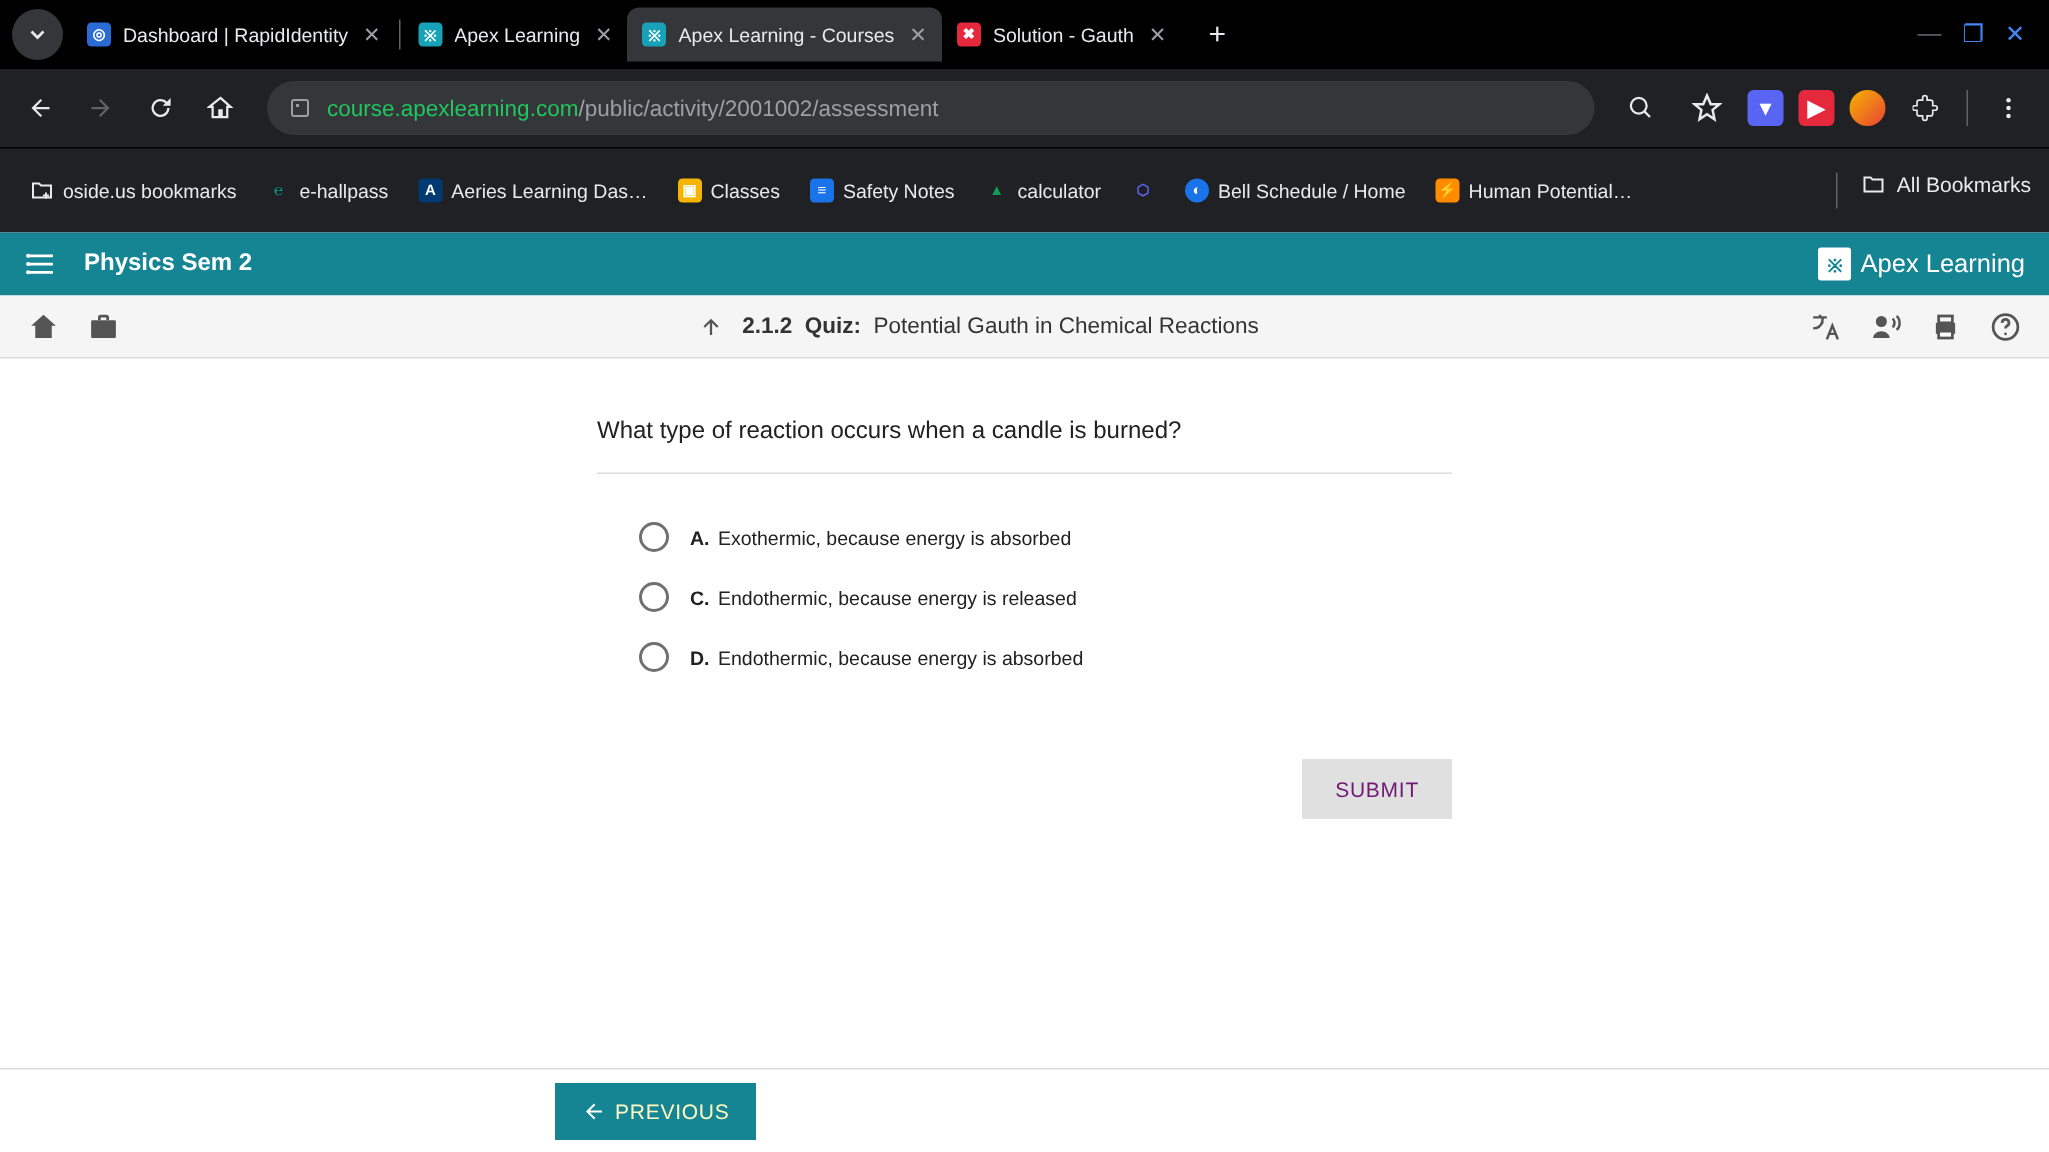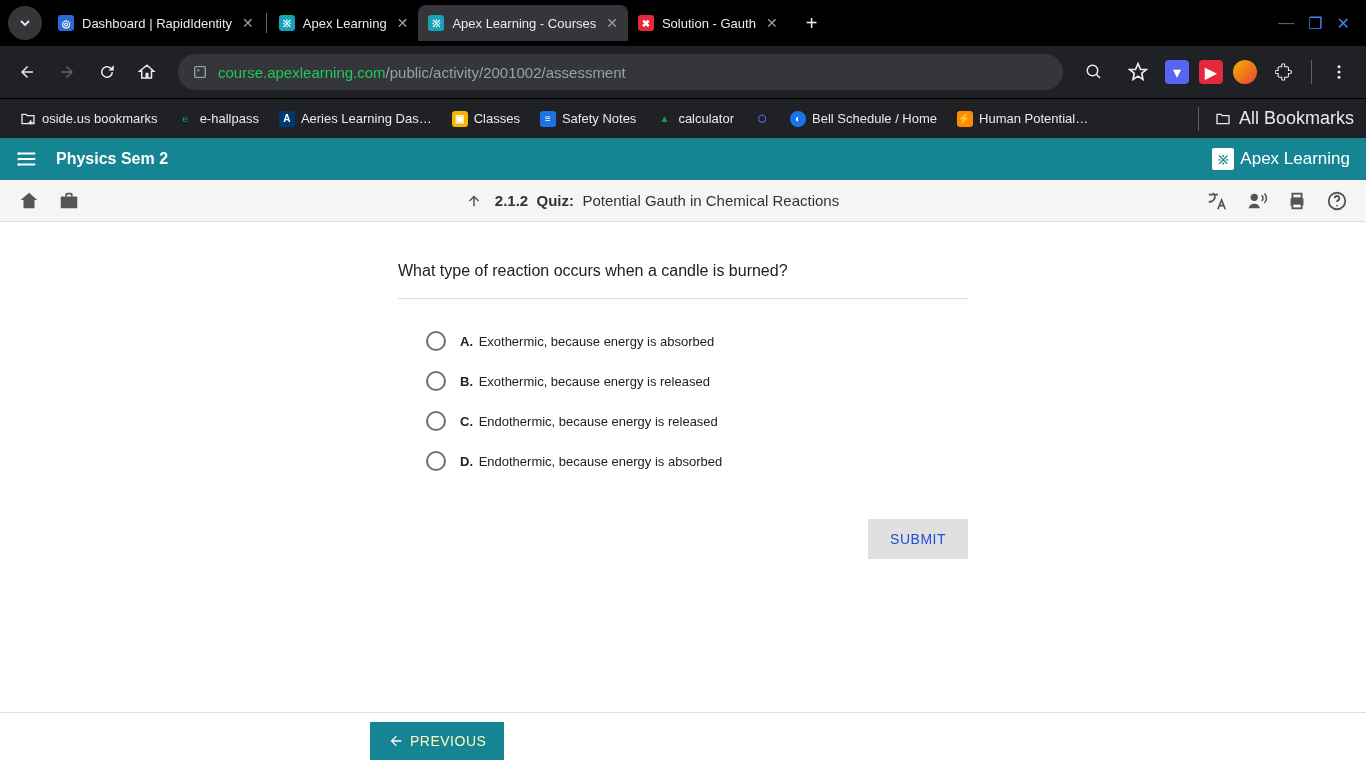--- a/index.html
+++ b/index.html
@@ -23,24 +23,24 @@
 .chrome-toolbar { background: #202124; height: 52px; display: flex; align-items: center; padding: 0 10px; gap: 6px; }
 .nav-btn { width: 34px; height: 34px; border-radius: 50%; display: flex; align-items: center; justify-content: center; color: #e8eaed; cursor: pointer; }
 .nav-btn.disabled { color: #5f6368; }
 .url-bar { flex: 1; background: #35363a; border-radius: 20px; height: 36px; display: flex; align-items: center; padding: 0 14px; color: #9aa0a6; font-size: 15px; margin: 0 8px; }
 .url-bar .site-icon { margin-right: 10px; color: #9aa0a6; }
 .url-bar .domain { color: #22c55e; }
 .toolbar-right { display: flex; align-items: center; gap: 10px; color: #e8eaed; }
 .ext-icon { width: 24px; height: 24px; border-radius: 4px; display: flex; align-items: center; justify-content: center; cursor: pointer; }
 
 
-.bookmarks-bar { background: #202124; height: 40px; display: flex; align-items: center; padding: 0 12px; gap: 4px; border-top: 1px solid #000; }
+.bookmarks-bar { background: #202124; height: 57px; display: flex; align-items: center; padding: 0 12px; gap: 4px; border-top: 1px solid #000; }
 .bookmark { display: flex; align-items: center; color: #e8eaed; font-size: 13px; padding: 6px 8px; border-radius: 4px; cursor: pointer; gap: 6px; white-space: nowrap; }
 .bm-icon { width: 16px; height: 16px; border-radius: 3px; display: flex; align-items: center; justify-content: center; font-size: 10px; font-weight: bold; flex-shrink: 0; }
-.bookmarks-right { margin-left: auto; display: flex; align-items: center; gap: 8px; color: #e8eaed; font-size: 18px; }
+.bookmarks-right { margin-left: auto; display: flex; align-items: flex-start; gap: 8px; color: #e8eaed; font-size: 14px; }
 
 
 .apex-header { background: #168593; height: 42px; display: flex; align-items: center; padding: 0 16px; color: #fff; }
 .hamburger { cursor: pointer; margin-right: 18px; }
 .course-title { font-size: 16px; font-weight: 600; }
 .apex-logo { margin-left: auto; display: flex; align-items: center; gap: 6px; font-size: 17px; font-weight: 500; }
 .apex-logo-mark { width: 22px; height: 22px; background: #fff; color: #168593; display: flex; align-items: center; justify-content: center; font-weight: bold; border-radius: 2px; font-size: 12px; }
 
 
 .activity-bar { background: #f5f5f5; height: 42px; display: flex; align-items: center; padding: 0 18px; border-bottom: 1px solid #ddd; }
@@ -52,21 +52,21 @@
 
 .content { padding: 40px 0 0 0; display: flex; justify-content: center; }
 .question-wrap { width: 570px; }
 .q-number { font-size: 18px; font-weight: bold; color: #212121; margin-bottom: 16px; }
 .q-text { font-size: 16px; color: #212121; margin-bottom: 18px; }
 .q-divider { border-top: 1px solid #ddd; margin-bottom: 22px; }
 .option { display: flex; align-items: center; gap: 14px; padding: 10px 0 10px 28px; cursor: pointer; font-size: 13px; color: #212121; }
 .radio { width: 20px; height: 20px; border: 2px solid #707070; border-radius: 50%; flex-shrink: 0; }
 .option .letter { font-weight: bold; margin-right: 2px; }
 .submit-wrap { display: flex; justify-content: flex-end; margin-top: 38px; }
-.submit-btn { background: #e0e0e0; color: #1d4ed8; border: none; padding: 12px 22px; font-size: 14px; font-weight: 500; letter-spacing: 0.5px; cursor: pointer; }
+.submit-btn { background: #e0e0e0; color: #701a75; border: none; padding: 12px 22px; font-size: 14px; font-weight: 500; letter-spacing: 0.5px; cursor: pointer; margin-top: 10px; }
 
 
 .footer { position: absolute; bottom: 0; left: 0; right: 0; height: 56px; border-top: 1px solid #ddd; display: flex; align-items: center; padding: 0 0 0 370px; background: #fff; }
 .prev-btn { background: #168593; color: #fef9c3; border: none; padding: 11px 18px; font-size: 14px; font-weight: 500; letter-spacing: 0.5px; cursor: pointer; display: flex; align-items: center; gap: 6px; }
 
 svg { display: block; }
 </style>
 </head>
 <body>
 
@@ -294,24 +294,20 @@
   <div class="question-wrap">
     <div class="q-text">What type of reaction occurs when a candle is burned?</div>
     <div class="q-divider"></div>
 
     <div class="option">
       <span class="radio"></span>
       <span><span class="letter">A.</span>&nbsp;<span>Exothermic, because energy is absorbed</span></span>
     </div>
     <div class="option">
       <span class="radio"></span>
-      <span><span class="letter">B.</span>&nbsp;<span>Exothermic, because energy is released</span></span>
-    </div>
-    <div class="option">
-      <span class="radio"></span>
       <span><span class="letter">C.</span>&nbsp;<span>Endothermic, because energy is released</span></span>
     </div>
     <div class="option">
       <span class="radio"></span>
       <span><span class="letter">D.</span>&nbsp;<span>Endothermic, because energy is absorbed</span></span>
     </div>
 
     <div class="submit-wrap">
       <button class="submit-btn">SUBMIT</button>
     </div>

